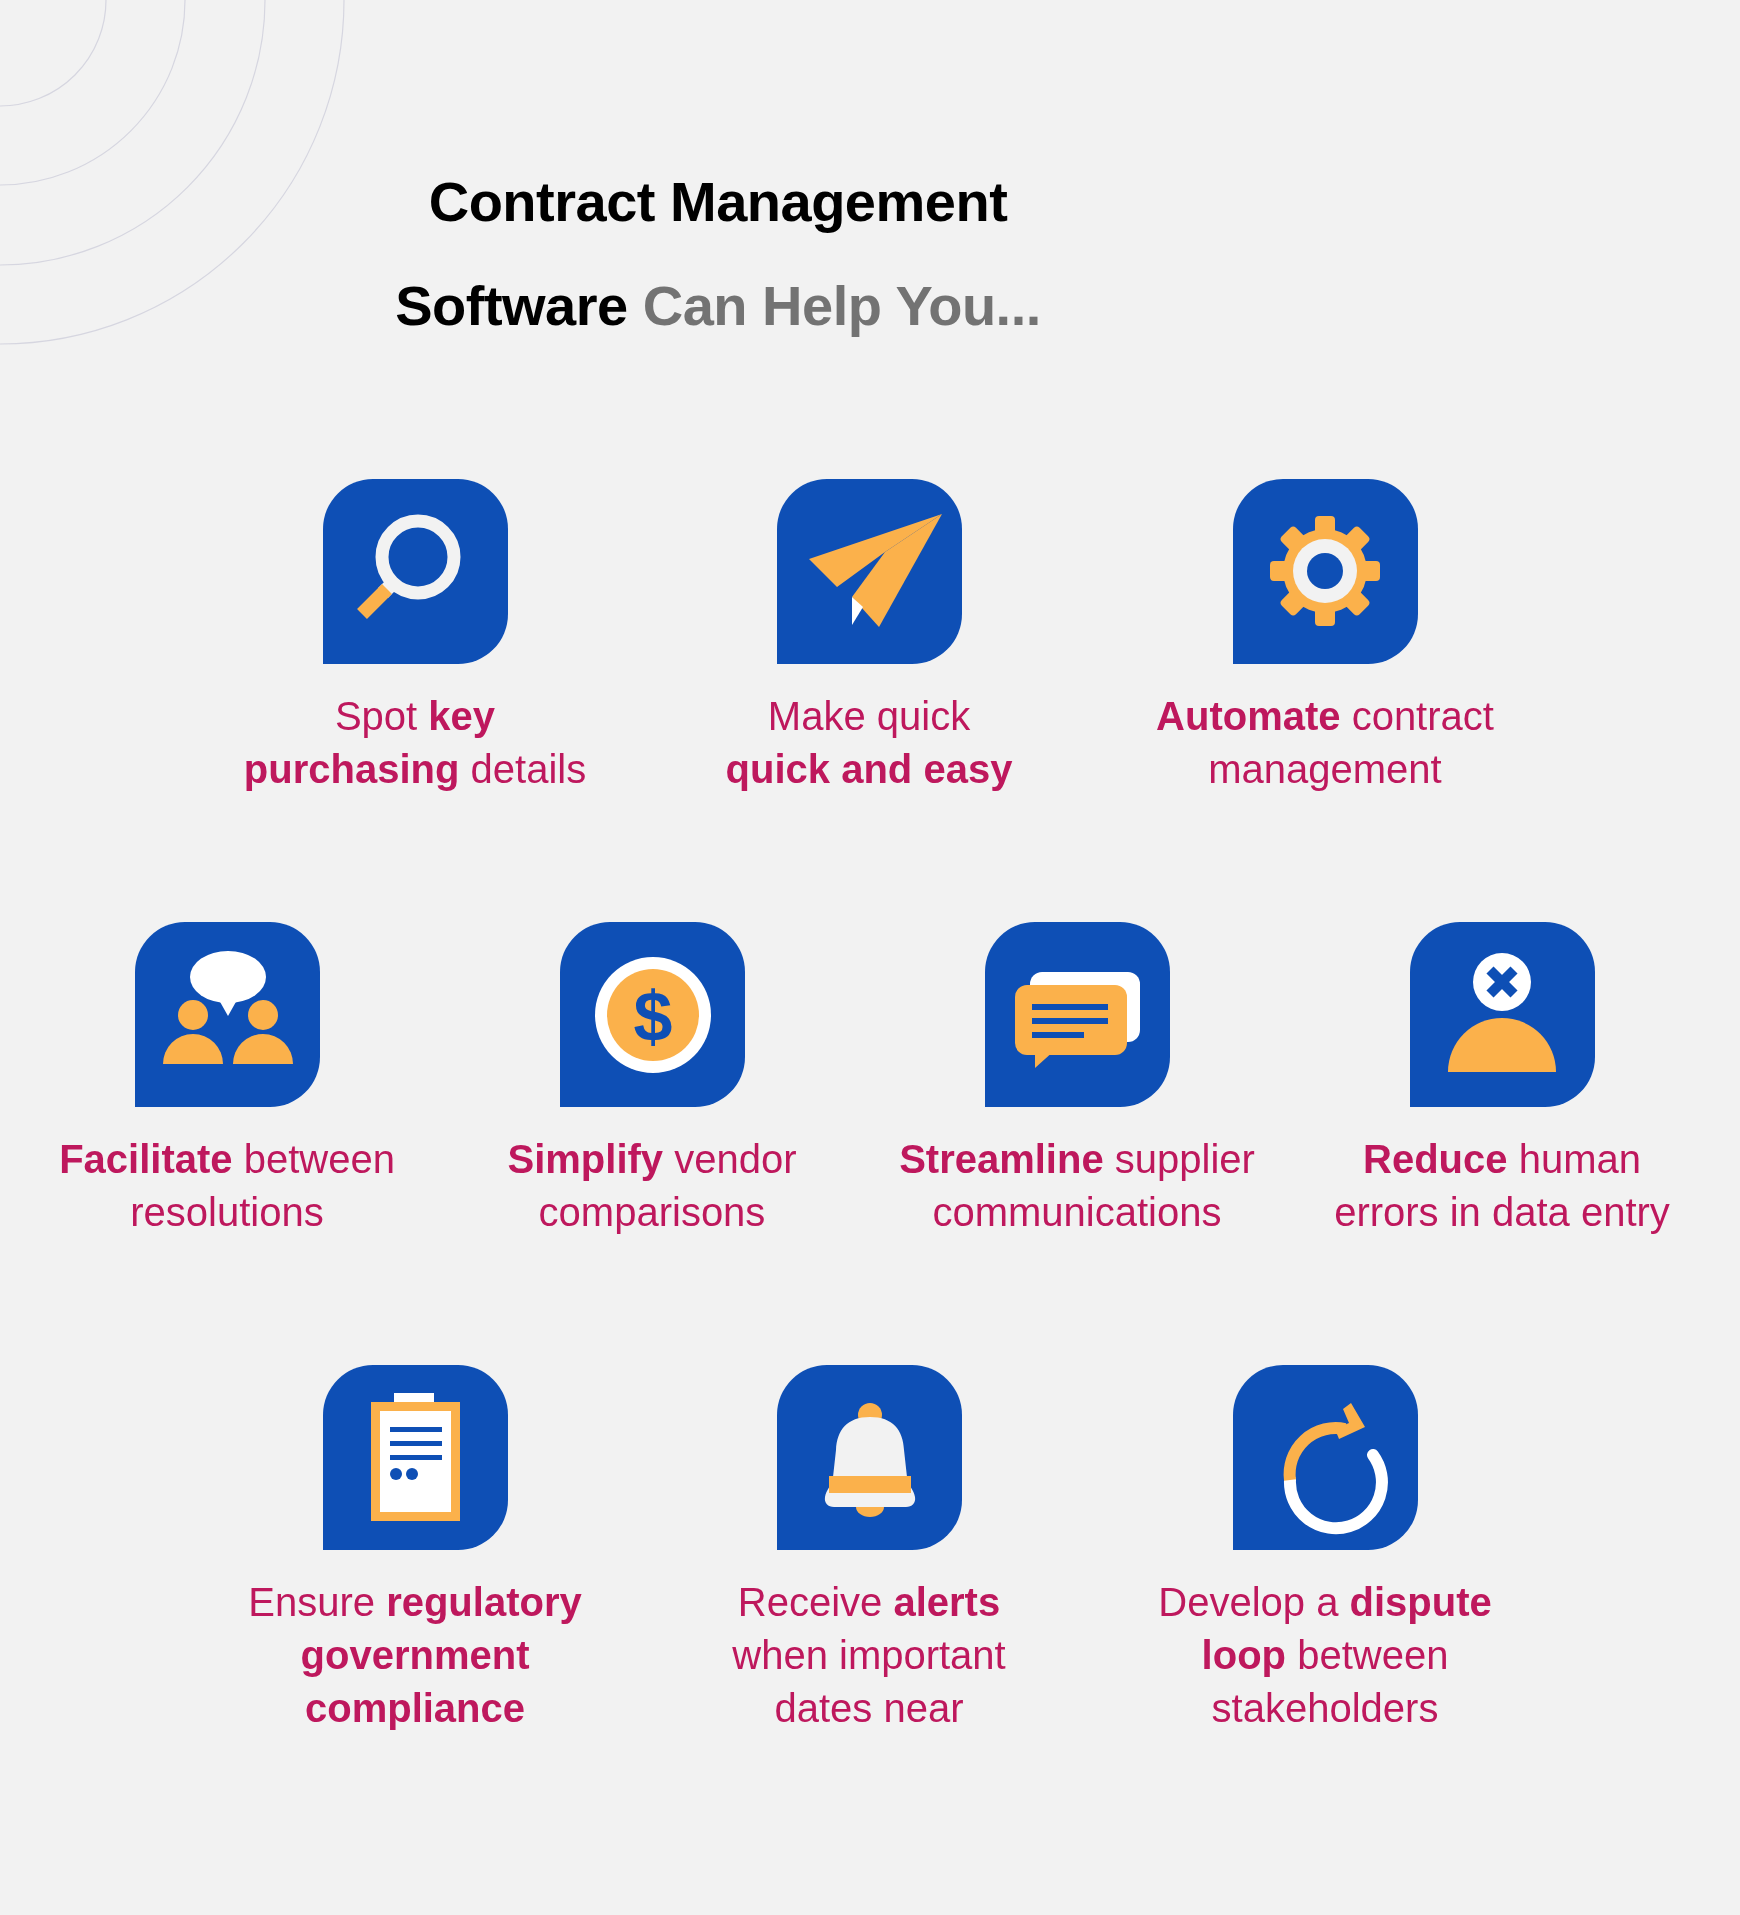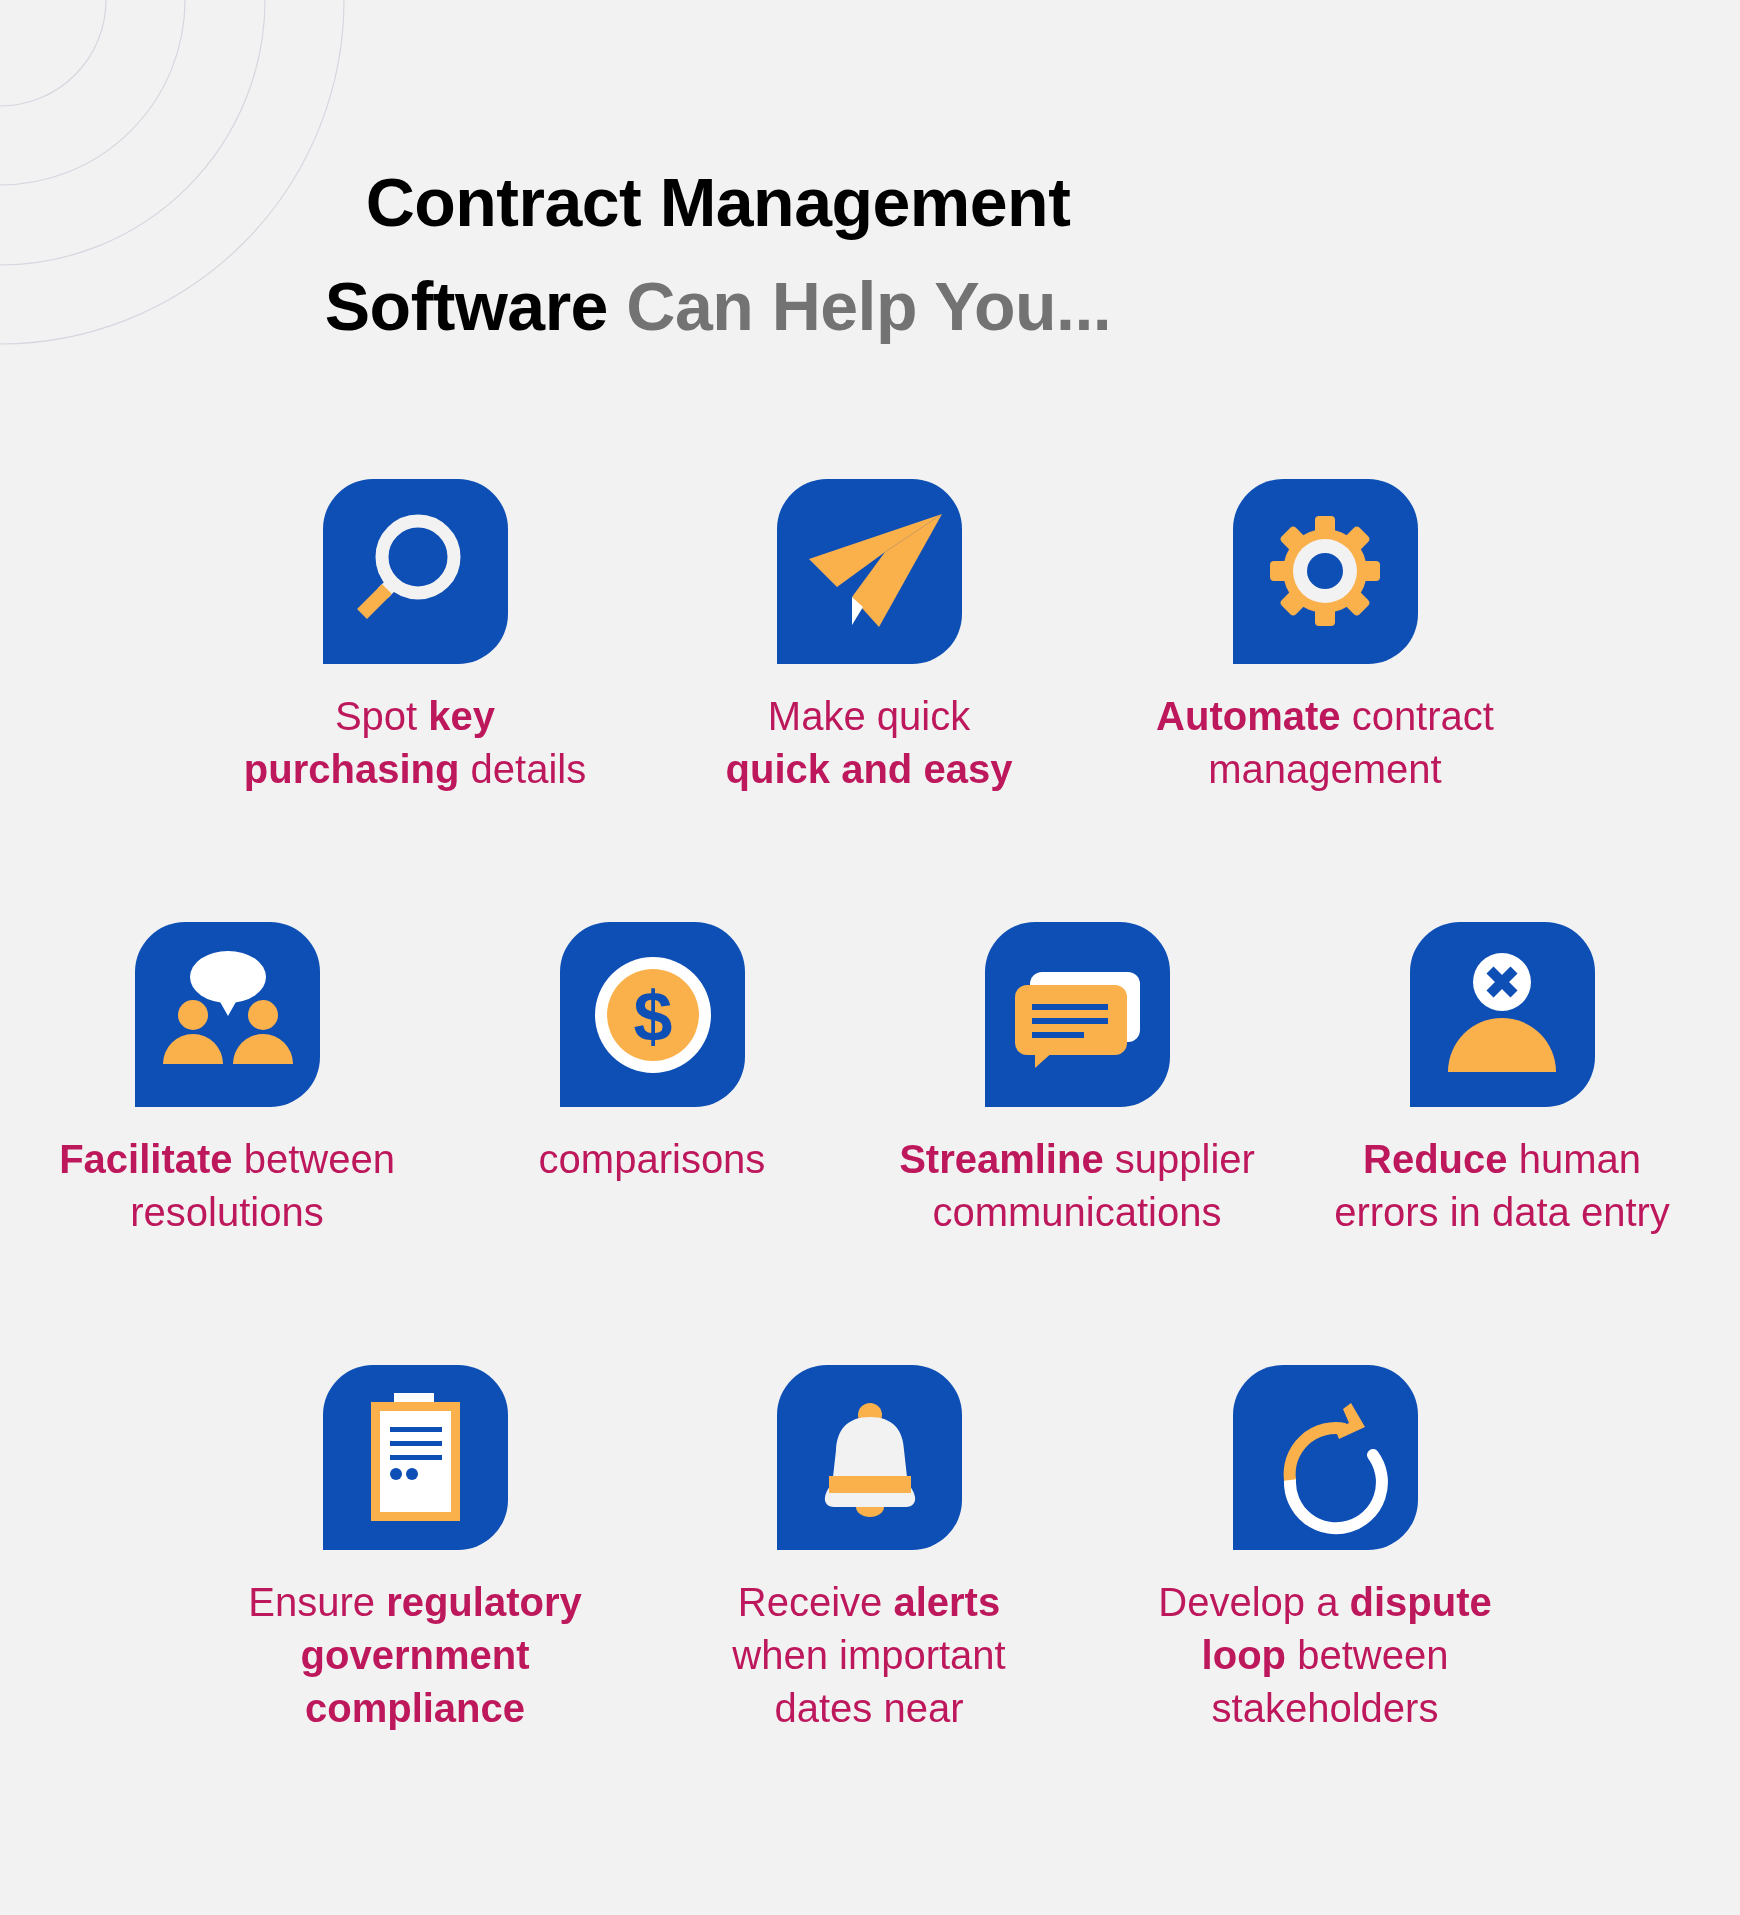--- a/index.html
+++ b/index.html
@@ -4,21 +4,21 @@
 <style>
   html, body { margin: 0; padding: 0; }
   body {
     width: 1740px; height: 1915px; background: #f2f2f2;
     position: relative; overflow: hidden;
     font-family: "Liberation Sans", sans-serif;
   }
   .arcs { position: absolute; left: 0; top: 0; }
   .title {
     position: absolute; left: 0; width: 1436px; top: 150px;
-    text-align: center; font-weight: 700; font-size: 68px; line-height: 104px;
+    text-align: center; font-weight: 700; font-size: 56px; line-height: 104px;
     color: #000; letter-spacing: -0.5px;
   }
   .title .accent { color: #737373; }
   .item { position: absolute; width: 420px; text-align: center; }
   .icon-box {
     width: 185px; height: 185px; margin: 0 auto;
     background: #0e4fb5;
     border-radius: 50px 50px 50px 0;
     display: flex; align-items: center; justify-content: center;
   }
@@ -123,20 +123,21 @@
 
 <div class="item" style="left:442px; top:922px;">
   <div class="icon-box">
     <svg viewBox="0 0 185 185">
       <circle cx="93" cy="93" r="58" fill="#ffffff"></circle>
       <circle cx="93" cy="93" r="46" fill="#fbb14b"></circle>
       <text x="93" y="119" text-anchor="middle" font-family="Liberation Sans, sans-serif" font-weight="700" font-size="70" fill="#0e4fb5">$</text>
     </svg>
   </div>
   <div class="caption">
+      <div><b>Simplify</b><span> vendor</span></div>
       <div><span>comparisons</span></div>
     </div>
 </div>
 
 <div class="item" style="left:867px; top:922px;">
   <div class="icon-box">
     <svg viewBox="0 0 185 185">
       <rect x="45" y="50" width="110" height="70" rx="12" fill="#ffffff"></rect>
       <rect x="30" y="63" width="112" height="70" rx="12" fill="#fbb14b"></rect>
       <polygon points="50,128 70,128 50,146" fill="#fbb14b"></polygon>

